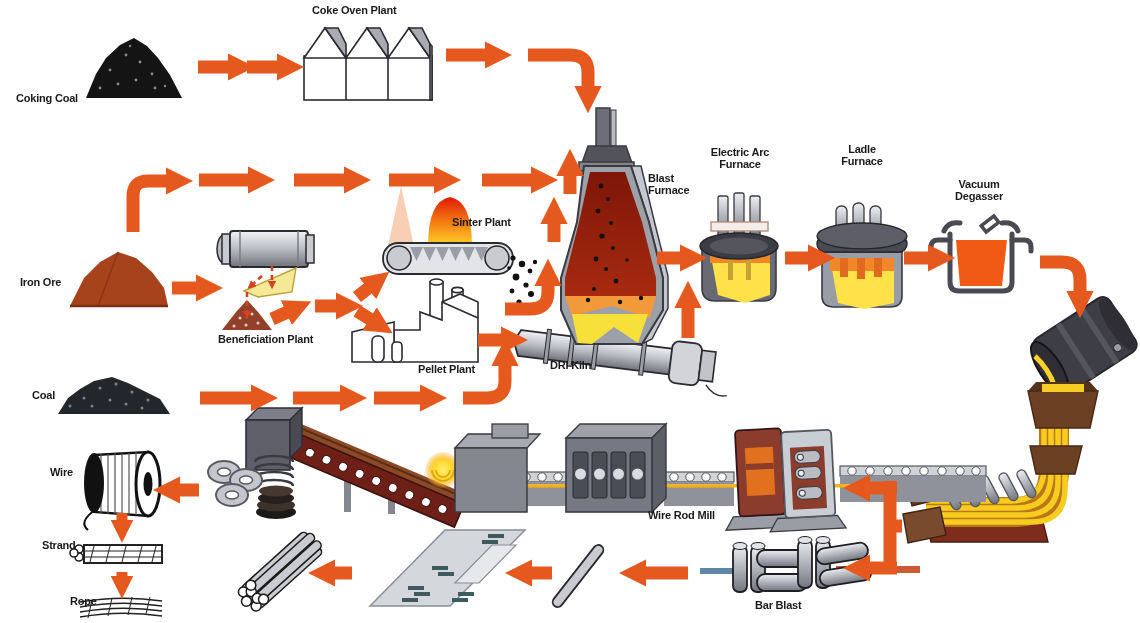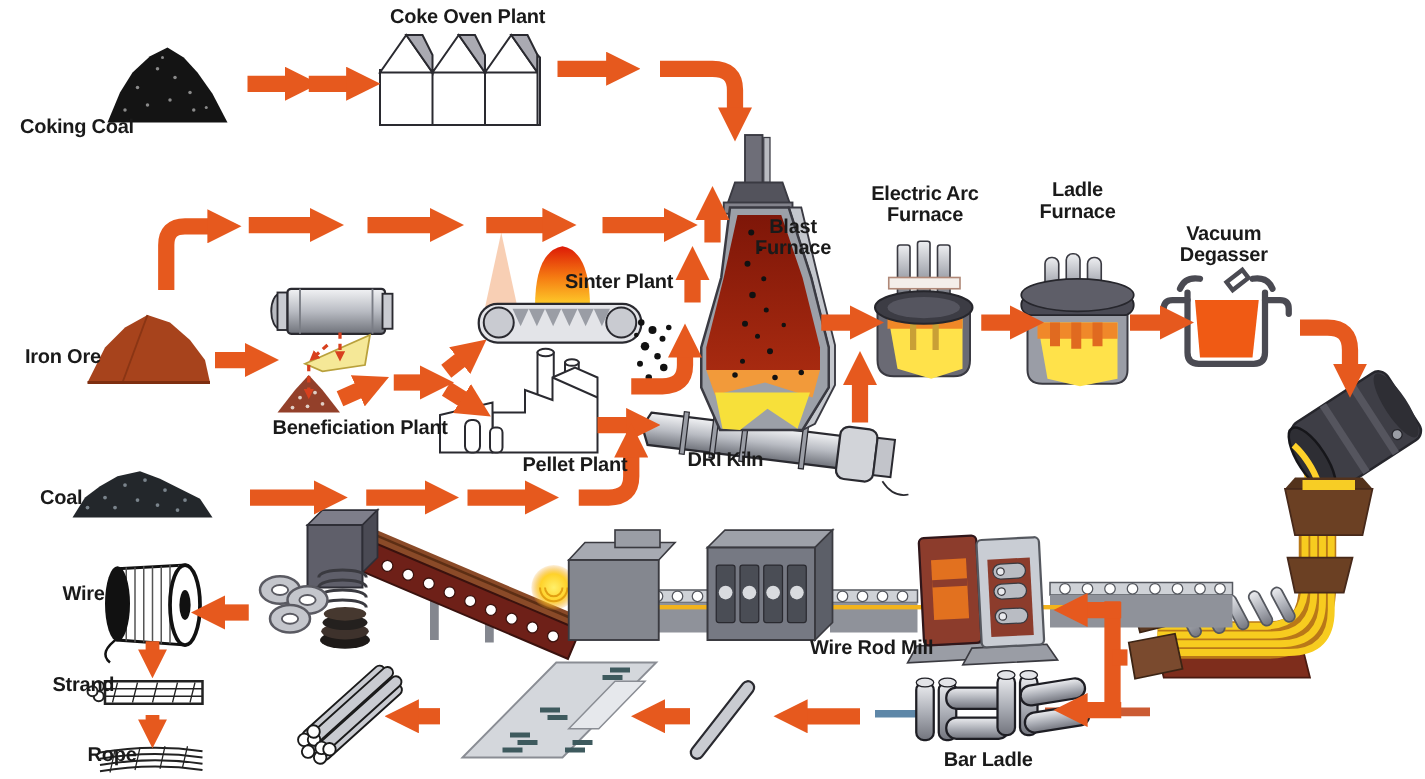--- a/index.html
+++ b/index.html
@@ -1,19 +1,19 @@
 <!DOCTYPE html>
 <html><head>
 <meta charset="utf-8">
 <style>
   html,body{margin:0;padding:0;background:#fff;}
   #stage{position:relative;width:1140px;height:623px;background:#ffffff;overflow:hidden;
          font-family:"Liberation Sans",sans-serif;}
   #art{position:absolute;left:0;top:0;}
-  .lbl{position:absolute;font-weight:600;font-size:16px;line-height:1.08;color:#1a1a1a;
+  .lbl{position:absolute;font-weight:600;font-size:11px;line-height:1.08;color:#1a1a1a;
        white-space:pre-line;letter-spacing:-0.2px;z-index:5;}
   .c{text-align:center;}
 </style>
 </head>
 <body>
 
 <div id="stage">
 
 <svg id="art" width="1140" height="623" viewBox="0 0 1140 623">
   <defs>
@@ -536,29 +536,29 @@
     <path d="M247,292 L247,312" marker-end="url(#ahr)"></path>
   </g>
 </svg>
 
 <div class="lbl" style="left:16px;top:54px;margin-top:39px;">Coking Coal</div>
 <div class="lbl" style="left:312px;top:5px;">Coke Oven Plant</div>
 <div class="lbl" style="left:20px;top:277px;">Iron Ore</div>
 <div class="lbl" style="left:218px;top:334px;text-align:center;">Beneficiation Plant</div>
 <div class="lbl" style="left:452px;top:217px;">Sinter Plant</div>
 <div class="lbl" style="left:418px;top:364px;">Pellet Plant</div>
-<div class="lbl" style="left:604px;top:173px;text-align:center;">Blast
+<div class="lbl" style="left:648px;top:173px;">Blast
 Furnace</div>
 <div class="lbl" style="left:550px;top:360px;">DRI Kiln</div>
 <div class="lbl c" style="left:690px;top:147px;width:100px;">Electric Arc
 Furnace</div>
 <div class="lbl c" style="left:812px;top:144px;width:100px;">Ladle
 Furnace</div>
 <div class="lbl c" style="left:929px;top:179px;width:100px;">Vacuum
 Degasser</div>
 <div class="lbl" style="left:648px;top:510px;">Wire Rod Mill</div>
-<div class="lbl" style="left:755px;top:600px;">Bar Ladle</div>
+<div class="lbl" style="left:755px;top:600px;">Bar Blast</div>
 <div class="lbl" style="left:32px;top:390px;">Coal</div>
 <div class="lbl" style="left:50px;top:467px;">Wire</div>
 <div class="lbl" style="left:42px;top:540px;">Strand</div>
 <div class="lbl" style="left:47px;top:596px;padding-left:23px;">Rope</div>
 
 </div>
 
 </body></html>

